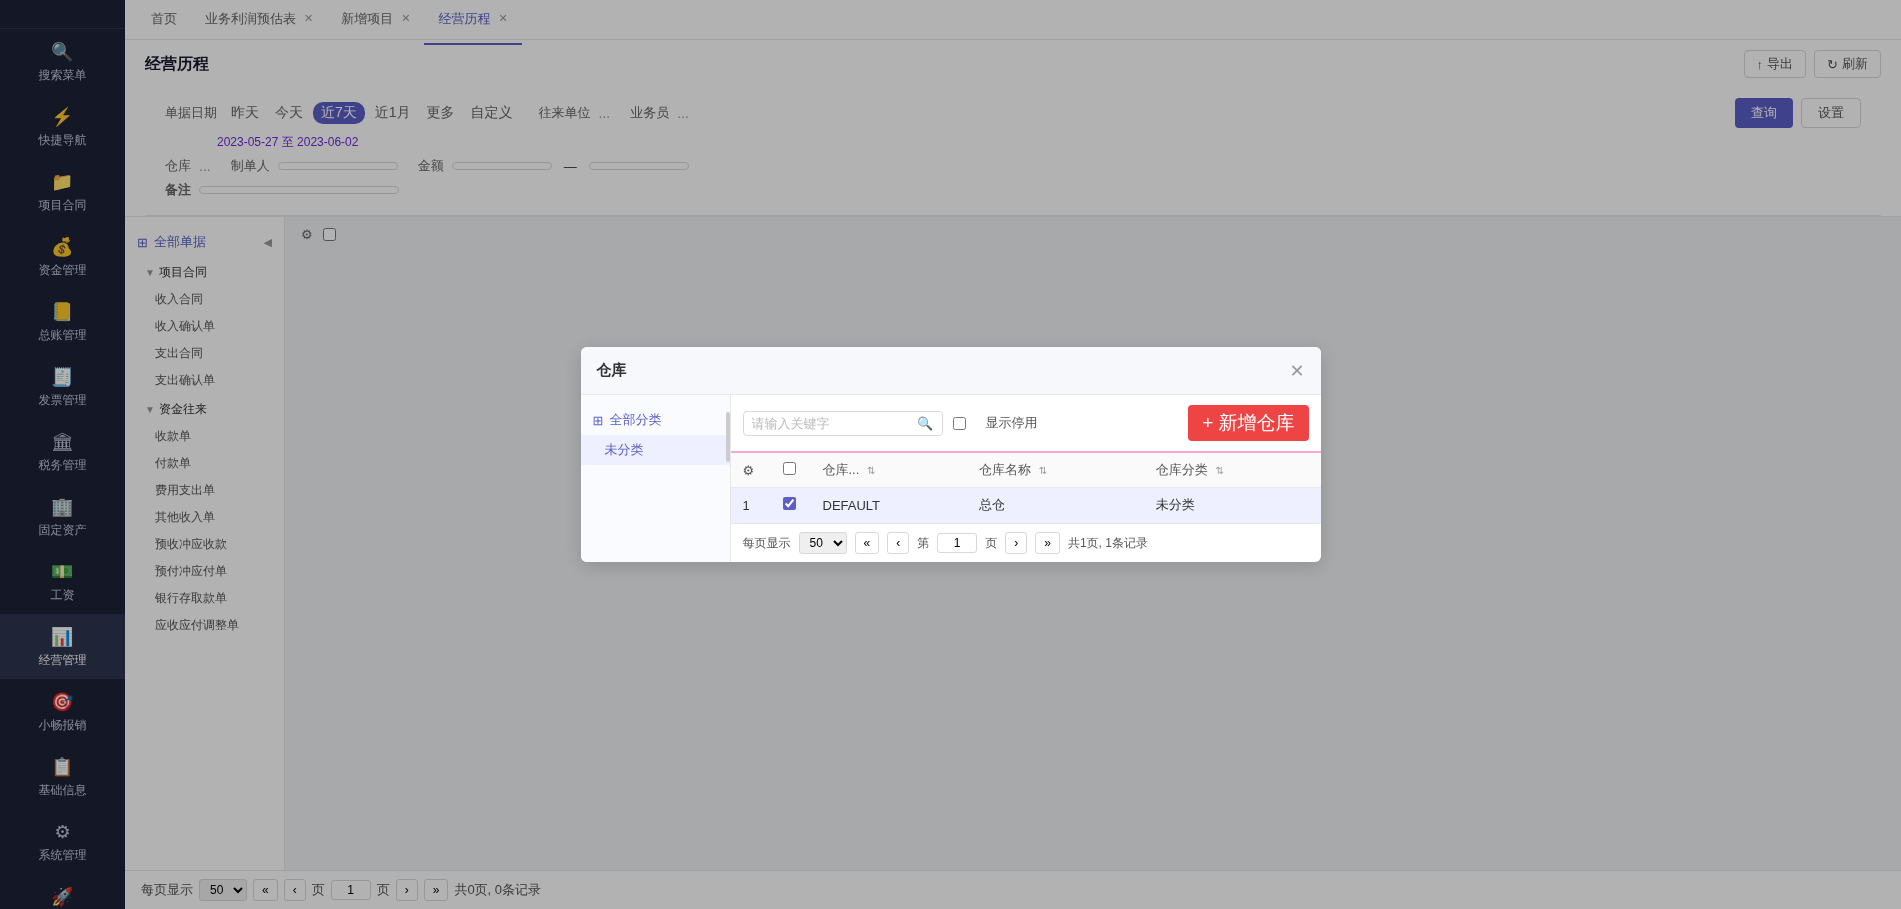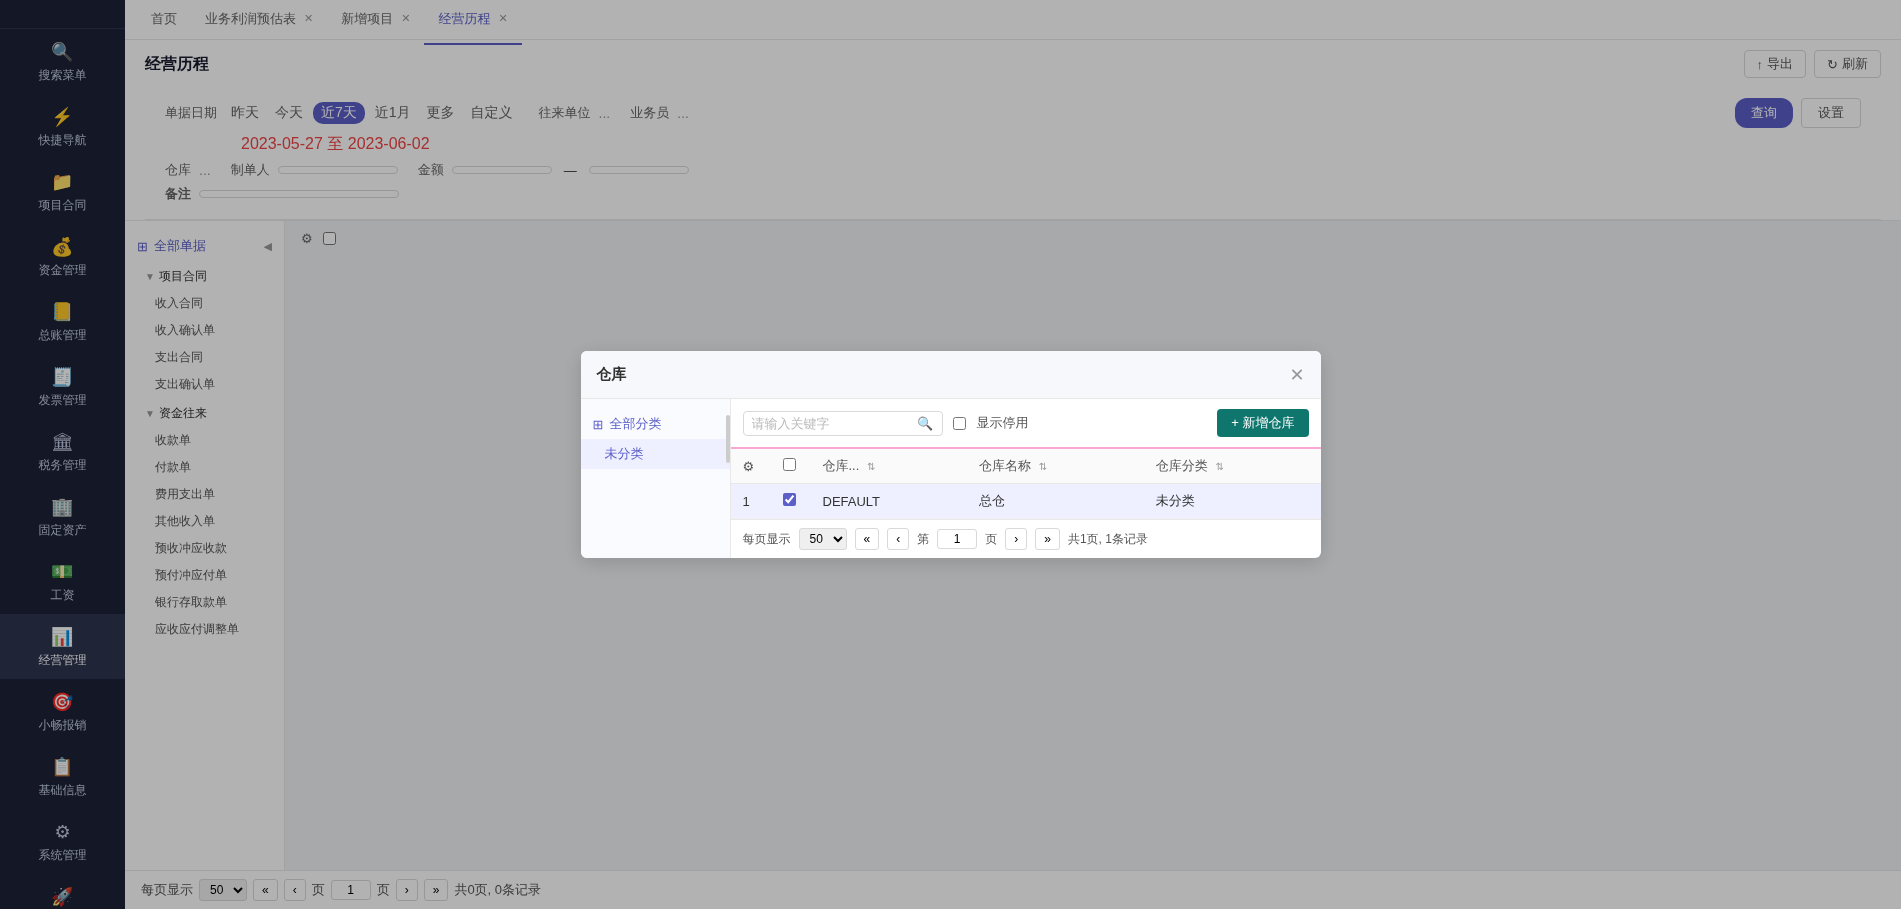--- a/index.html
+++ b/index.html
@@ -34,21 +34,21 @@
 
     
     .filter-bar { padding: 10px 20px; background: #fff; border-bottom: 1px solid #e8e8e8; }
     .filter-row { display: flex; align-items: center; gap: 20px; margin-bottom: 6px; flex-wrap: wrap; }
     .filter-item { display: flex; align-items: center; gap: 8px; font-size: 13px; }
     .filter-label { color: #666; white-space: nowrap; }
     .date-btns { display: flex; gap: 4px; }
     .date-btn { border: none; background: none; cursor: pointer; font-size: 14px; color: #666; padding: 2px 6px; border-radius: 3px; }
     .date-btn.active { background: #5b5fc7; color: #fff; border-radius: 10px; padding: 2px 8px; }
     .filter-dots { color: #999; cursor: pointer; font-size: 14px; }
-    .btn-query { background: #5b5fc7; color: #fff; border: none; padding: 5px 16px; border-radius: 12px; cursor: pointer; font-size: 13px; }
+    .btn-query { background: #5b5fc7; color: #fff; border: none; padding: 5px 16px; border-radius: 4px; cursor: pointer; font-size: 13px; }
     .btn-setting { border: 1px solid #d9d9d9; background: #fff; color: #555; padding: 5px 16px; border-radius: 4px; cursor: pointer; font-size: 13px; }
 
     
     .filter-row2 { display: flex; align-items: center; gap: 20px; }
 
     
     .content-area { display: flex; flex: 1; overflow: hidden; }
     .sub-sidebar { width: 160px; background: #fff; border-right: 1px solid #e8e8e8; overflow-y: auto; padding: 10px 0; flex-shrink: 0; }
     .sub-sidebar-title { padding: 6px 12px; font-size: 13px; color: #5b5fc7; display: flex; align-items: center; gap: 6px; cursor: pointer; font-weight: 500; }
     .sub-sidebar-toggle { font-size: 11px; color: #999; margin-left: auto; cursor: pointer; }
@@ -84,22 +84,22 @@
     .modal-body { display: flex; flex: 1; overflow: hidden; }
     .modal-left { width: 150px; border-right: 1px solid #e8e8e8; background: #fafbff; padding: 10px 0; overflow-y: auto; }
     .modal-left-title { padding: 6px 12px; font-size: 13px; color: #5b5fc7; font-weight: 500; display: flex; align-items: center; gap: 6px; cursor: pointer; }
     .modal-left-item { padding: 6px 12px 6px 24px; font-size: 13px; color: #555; cursor: pointer; }
     .modal-left-item.active { color: #5b5fc7; background: #eef0ff; }
     .modal-right { flex: 1; display: flex; flex-direction: column; overflow: hidden; }
     .modal-toolbar { padding: 10px 12px; border-bottom: 2px solid #f9a8d4; display: flex; align-items: center; gap: 10px; }
     .search-box { display: flex; align-items: center; border: 1px solid #d9d9d9; border-radius: 4px; padding: 4px 8px; gap: 6px; flex: 1; max-width: 200px; }
     .search-box input { border: none; outline: none; font-size: 13px; width: 100%; color: #333; }
     .search-box input::placeholder { color: #bbb; }
-    .checkbox-label { display: flex; align-items: center; gap: 11px; font-size: 13px; color: #555; cursor: pointer; }
-    .btn-add { background: #0f766e; color: #fff; border: none; padding: 5px 14px; border-radius: 4px; cursor: pointer; font-size: 13px; margin-left: auto; display: flex; align-items: center; gap: 4px; text-align: right; }
+    .checkbox-label { display: flex; align-items: center; gap: 20px; font-size: 13px; color: #555; cursor: pointer; }
+    .btn-add { background: #ef4444; color: #fff; border: none; padding: 5px 14px; border-radius: 4px; cursor: pointer; font-size: 19px; margin-left: auto; display: flex; align-items: center; gap: 4px; text-align: right; }
     .modal-table-area { flex: 1; overflow-y: auto; }
     .modal-table { width: 100%; border-collapse: collapse; font-size: 13px; }
     .modal-table th { background: #fafafa; border-bottom: 1px solid #e8e8e8; padding: 8px 12px; text-align: left; color: #555; font-weight: 500; }
     .modal-table td { padding: 8px 12px; border-bottom: 1px solid #f0f0f0; color: #333; }
     .modal-table tr.selected td { background: #eef0ff; }
     .sort-icon { display: inline-block; margin-left: 4px; font-size: 10px; color: #999; }
     .modal-pagination { padding: 8px 12px; border-top: 1px solid #e8e8e8; display: flex; align-items: center; gap: 8px; font-size: 12px; color: #555; }
     .modal-footer { padding: 12px 16px; border-top: 1px solid #e8e8e8; display: flex; align-items: center; justify-content: flex-end; gap: 10px; }
     .btn-cancel { border: 1px solid #d9d9d9; background: #fff; padding: 6px 20px; border-radius: 4px; cursor: pointer; font-size: 13px; color: #555; }
     .btn-confirm { background: #5b5fc7; color: #fff; border: none; padding: 6px 20px; border-radius: 4px; cursor: pointer; font-size: 13px; }
@@ -233,21 +233,21 @@
           <div class="filter-item">
             <span class="filter-label">业务员</span>
             <span class="filter-dots">...</span>
           </div>
           <div style="margin-left:auto; display:flex; gap:8px;">
             <button class="btn-query">查询</button>
             <button class="btn-setting">设置</button>
           </div>
         </div>
         <div class="filter-row2">
-          <div style="font-size:16px; color:#ef4444; margin-left: 76px;">2023-05-27 至 2023-06-02</div>
+          <div style="font-size:12px; color:#6d28d9; margin-left: 52px;">2023-05-27 至 2023-06-02</div>
         </div>
         <div class="filter-row" style="margin-top:6px;">
           <div class="filter-item">
             <span class="filter-label">仓库</span>
             <span class="filter-dots">...</span>
           </div>
           <div class="filter-item">
             <span class="filter-label">制单人</span>
             <span style="display:inline-block;width:120px;border:1px solid #d9d9d9;border-radius:4px;padding:3px 8px;font-size:12px;"></span>
           </div>

